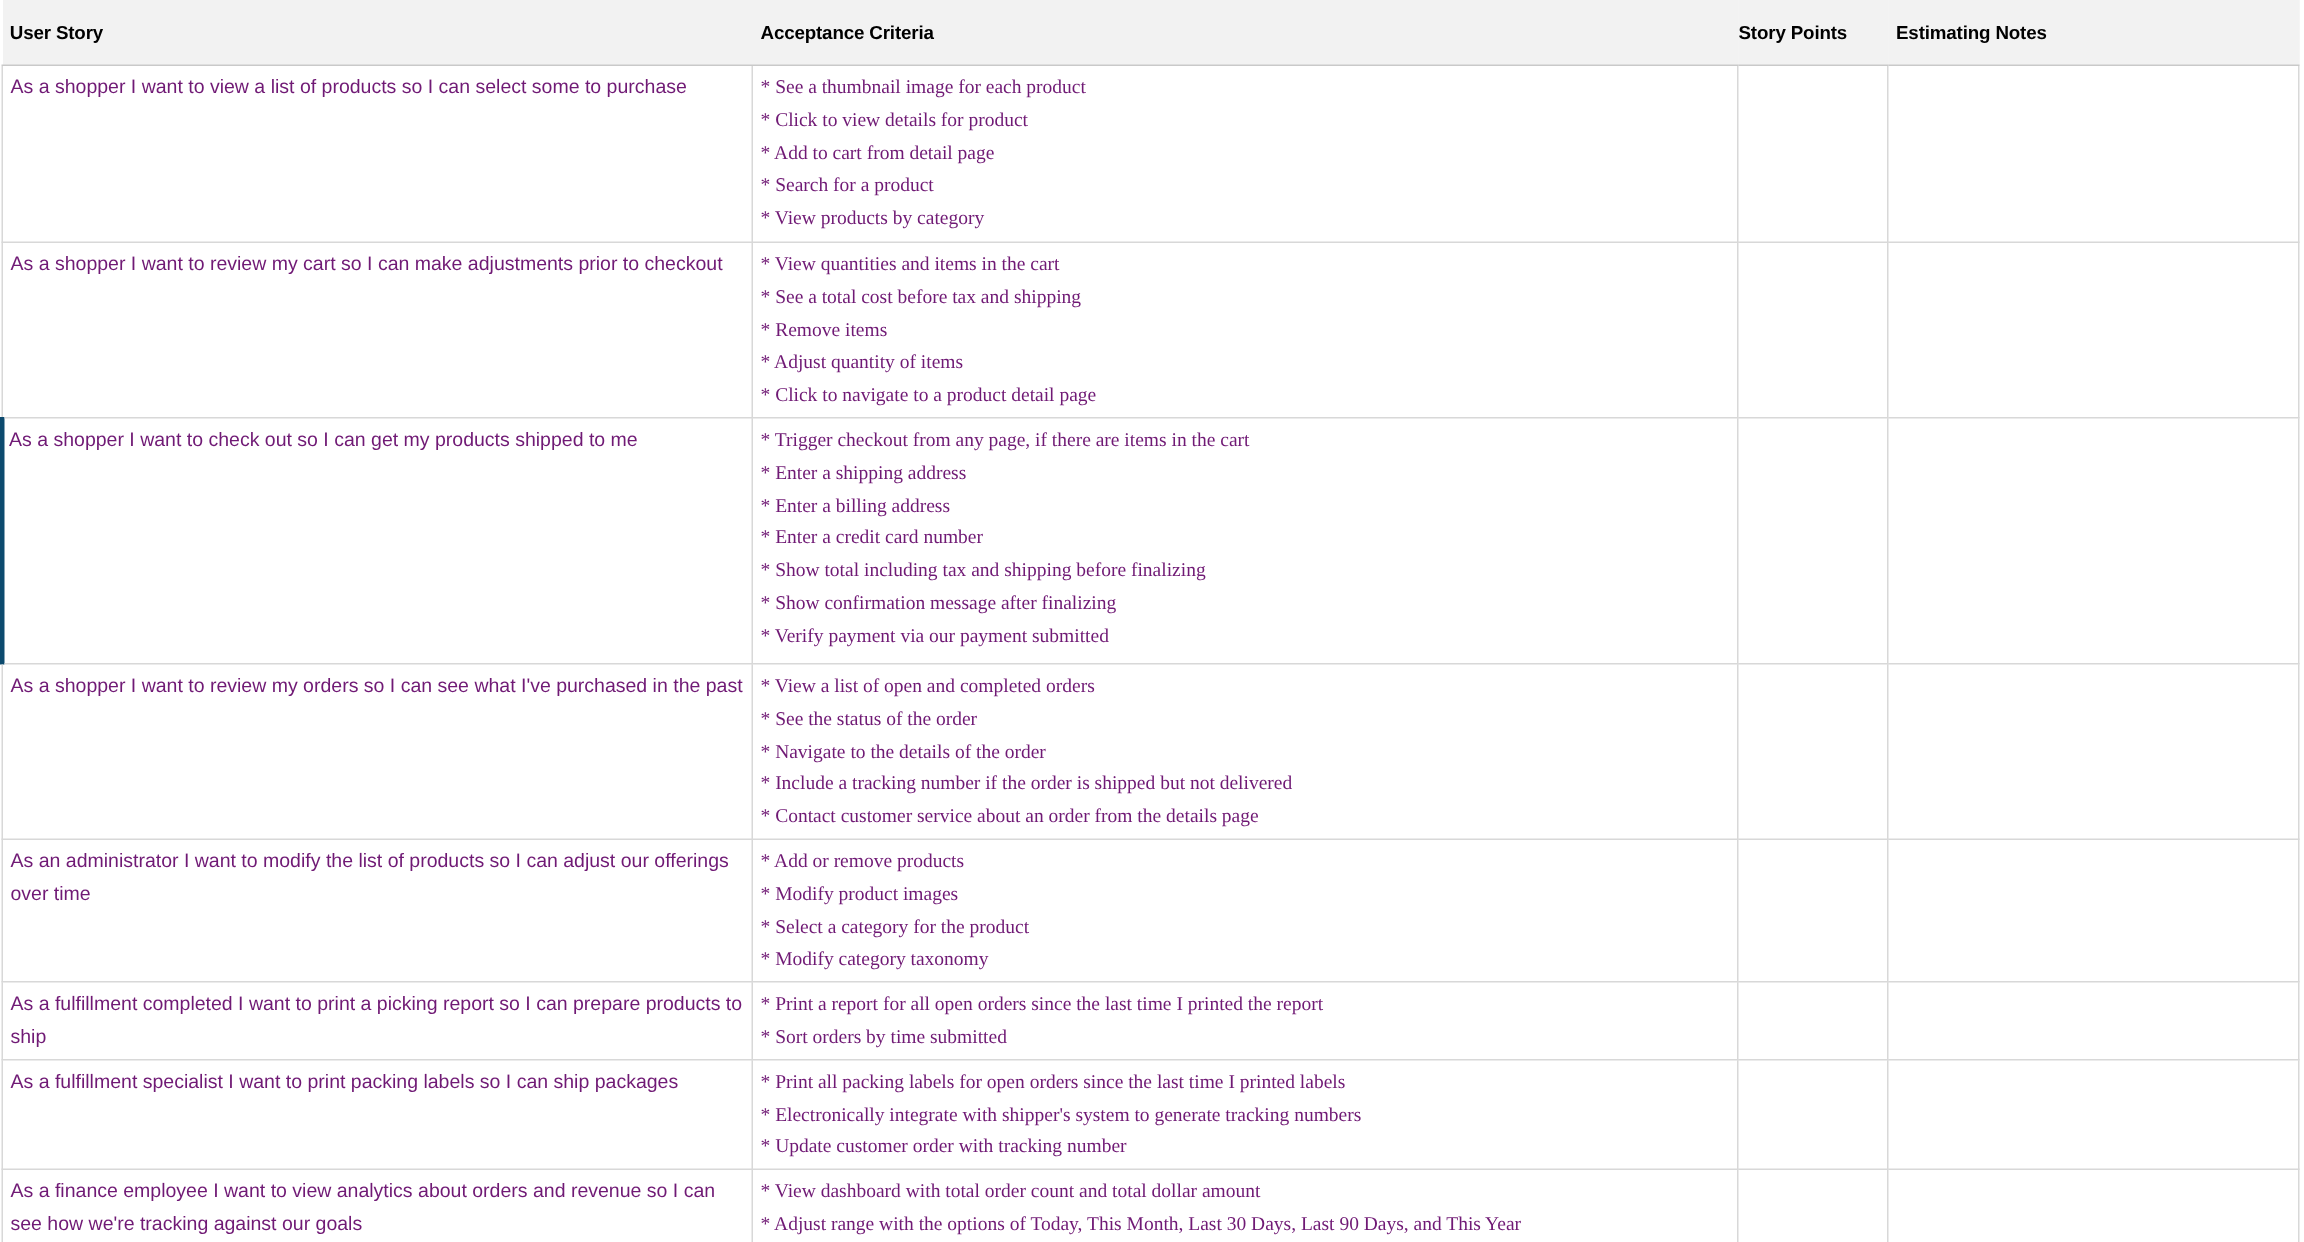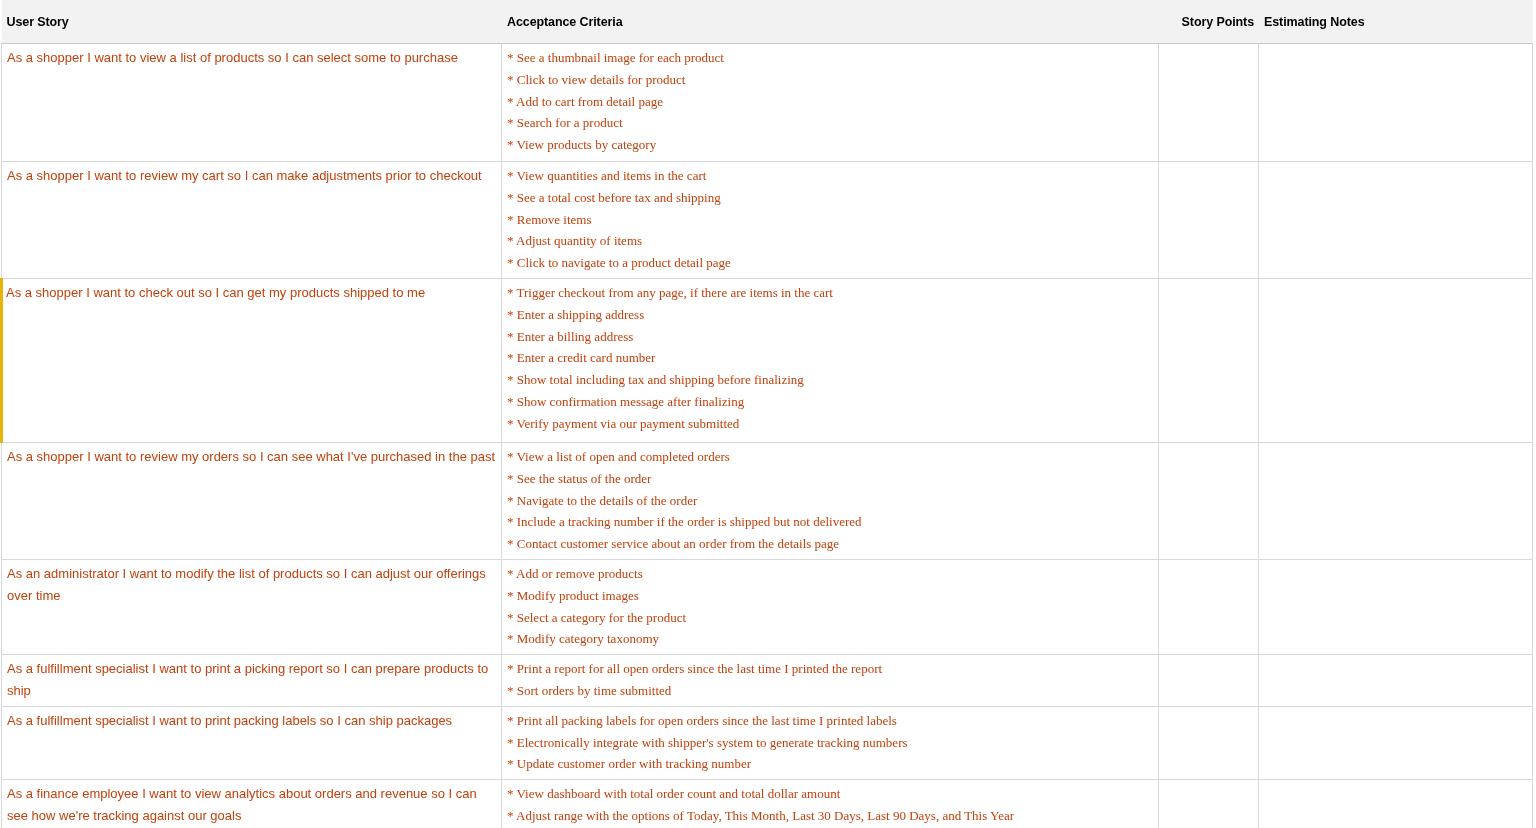--- a/index.html
+++ b/index.html
@@ -44,46 +44,46 @@
     padding: 0 0 0 5px;
     margin: 0;
     font-size: 12.5px;
     font-weight: bold;
     color: #000000;
     text-align: left;
     vertical-align: middle;
     white-space: nowrap;
     letter-spacing: -0.1px;
   }
-  thead th.align-right { text-align: right; padding-right: 4px; padding-left: 0; }
+  thead th.align-right { padding-right: 4px; padding-left: 0; }
 
   
   tbody td {
     border-right: 1px solid #d8d8d8;
     border-bottom: 1px solid #d8d8d8;
     vertical-align: top;
     padding: 3px 4px 4px 5px;
     font-size: 13px;
     line-height: 21.8px;
-    color: #c2410c;
+    color: #701a75;
     background: #ffffff;
     word-wrap: break-word;
     overflow: hidden;
   }
 
   tbody td.story   { border-left: 1px solid #d8d8d8; }
   tbody td.points,
   tbody td.notes   { padding: 3px 4px; }
 
   
   .crit-line { display: block; white-space: nowrap; font-family: Liberation Serif, serif; }
 
   
   tr.selected td.story {
-    border-left: 3px solid #eab308;
+    border-left: 3px solid #0c4a6e;
     padding-left: 3px;
   }
 </style>
 </head>
 <body>
 
 <div id="sheet">
   <table class="grid">
     <colgroup>
       <col class="c-story">
@@ -155,21 +155,21 @@
           <td class="criteria">
             <span class="crit-line">* Add or remove products</span>
             <span class="crit-line">* Modify product images</span>
             <span class="crit-line">* Select a category for the product</span>
             <span class="crit-line">* Modify category taxonomy</span>
           </td>
           <td class="points"></td>
           <td class="notes"></td>
         </tr>
         <tr style="height: 45px;">
-          <td class="story">As a fulfillment specialist I want to print a picking report so I can prepare products to ship</td>
+          <td class="story">As a fulfillment completed I want to print a picking report so I can prepare products to ship</td>
           <td class="criteria">
             <span class="crit-line">* Print a report for all open orders since the last time I printed the report</span>
             <span class="crit-line">* Sort orders by time submitted</span>
           </td>
           <td class="points"></td>
           <td class="notes"></td>
         </tr>
         <tr style="height: 70px;">
           <td class="story">As a fulfillment specialist I want to print packing labels so I can ship packages</td>
           <td class="criteria">

